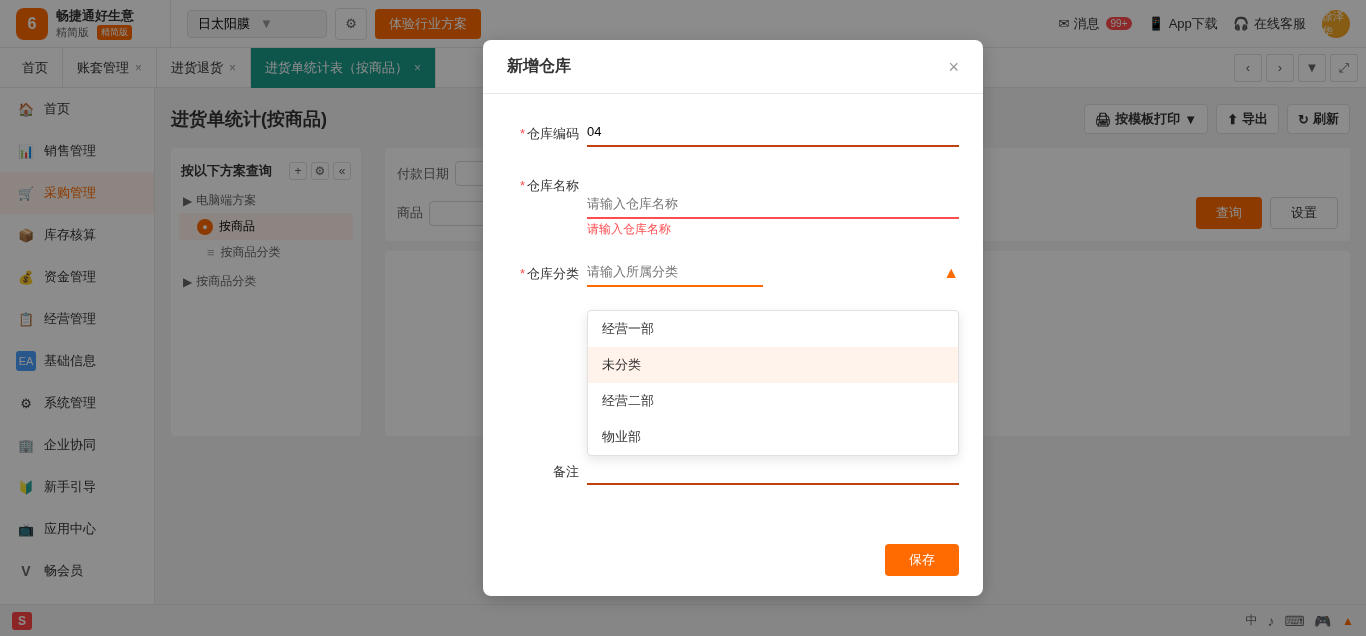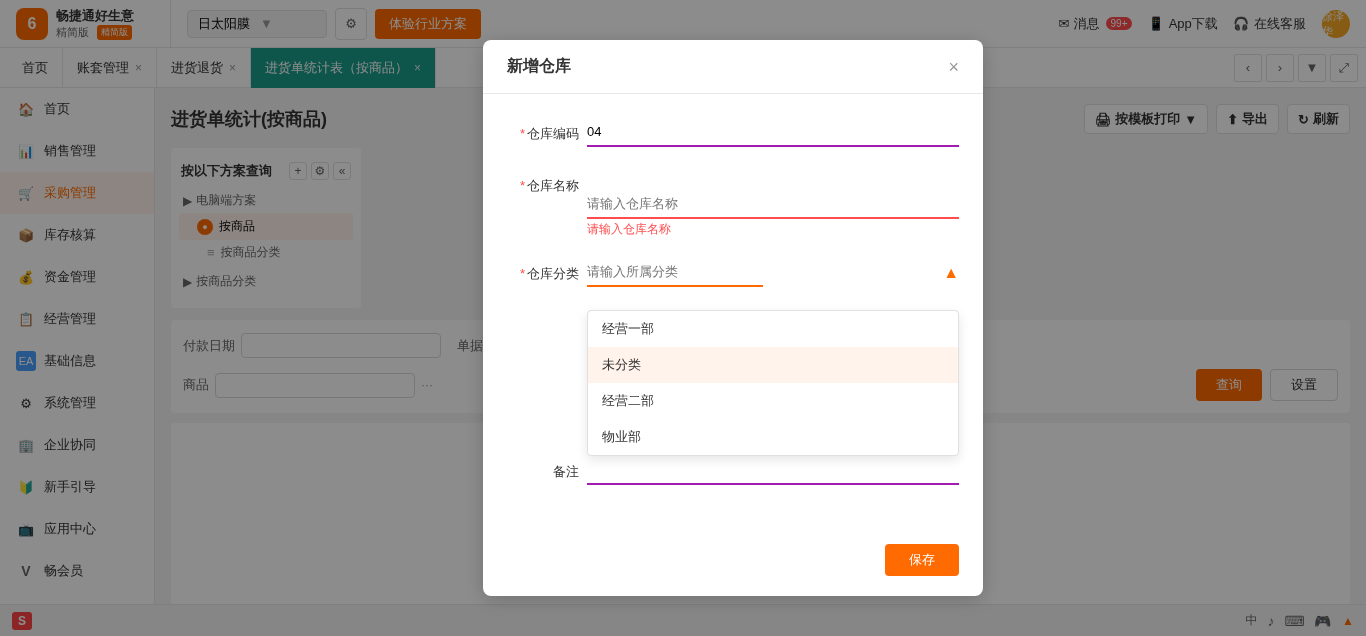--- a/index.html
+++ b/index.html
@@ -152,21 +152,21 @@
       display: flex; align-items: flex-start; margin-bottom: 20px; position: relative;
     }
     .form-label {
       width: 80px; color: #333; font-size: 13px; line-height: 32px;
       flex-shrink: 0; text-align: right; padding-right: 8px;
     }
     .form-label.required::before {
       content: '*'; color: #ff4d4f; margin-right: 2px;
     }
     .form-control {
-      flex: 1; border: none; border-bottom: 2px solid #a21caf;
+      flex: 1; border: none; border-bottom: 2px solid #c2410c;
       padding: 6px 0; font-size: 13px; outline: none; background: transparent;
     }
     .form-control.error { border-bottom-color: #ff4d4f; }
     .error-msg { color: #ff4d4f; font-size: 12px; margin-top: 2px; }
     .form-field-wrapper { flex: 1; display: flex; flex-direction: column; margin-top: 20px; }
     .input-wrapper { position: relative; flex: 1; }
     .input-wrapper .toggle-btn {
       position: absolute; right: 0; top: 50%; transform: translateY(-50%);
       color: #ff6b00; cursor: pointer; font-size: 16px;
     }
@@ -334,21 +334,21 @@
           <span>⬆</span>
           <span>导出</span>
         </div>
         <div class="title-btn">
           <span>↻</span>
           <span>刷新</span>
         </div>
       </div>
     </div>
 
-    <div style="display:flex;gap:12px;flex-direction:column;">
+    <div style="display:flex;gap:24px;">
 
       <div style="width:190px;background:#fff;border-radius:4px;padding:10px 0;flex-shrink:0;">
         <div style="display:flex;align-items:center;justify-content:space-between;padding:4px 10px 8px;">
           <span style="font-size:13px;font-weight:bold;color:#333;">按以下方案查询</span>
           <div style="display:flex;gap:4px;">
             <div style="width:18px;height:18px;border:1px solid #e0e0e0;border-radius:3px;display:flex;align-items:center;justify-content:center;cursor:pointer;font-size:12px;color:#666;">+</div>
             <div style="width:18px;height:18px;border:1px solid #e0e0e0;border-radius:3px;display:flex;align-items:center;justify-content:center;cursor:pointer;font-size:12px;color:#666;">⚙</div>
             <div style="width:18px;height:18px;border:1px solid #e0e0e0;border-radius:3px;display:flex;align-items:center;justify-content:center;cursor:pointer;font-size:12px;color:#666;">«</div>
           </div>
         </div>

